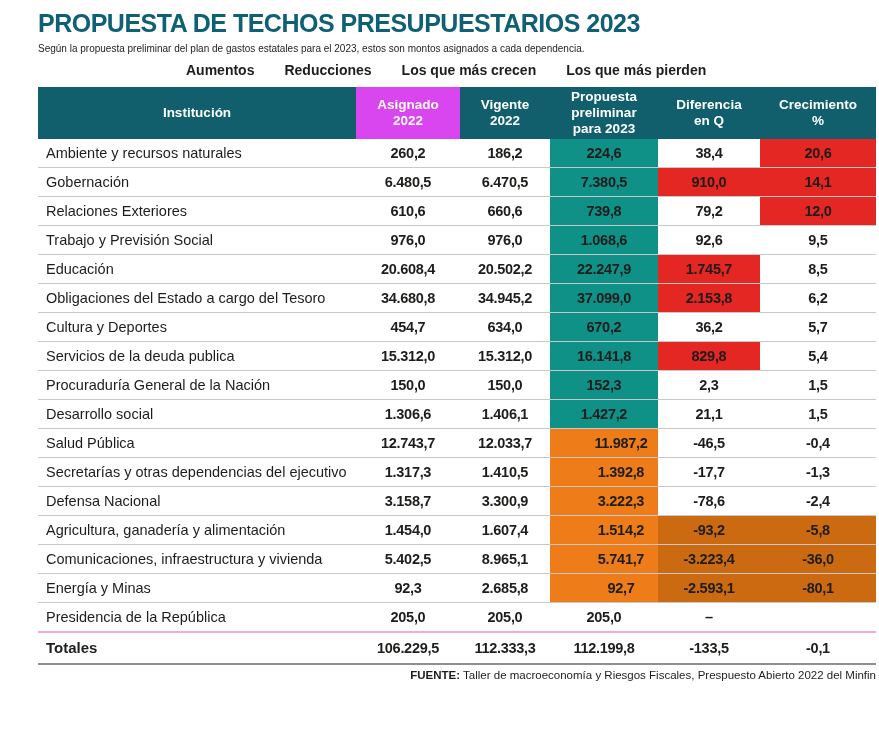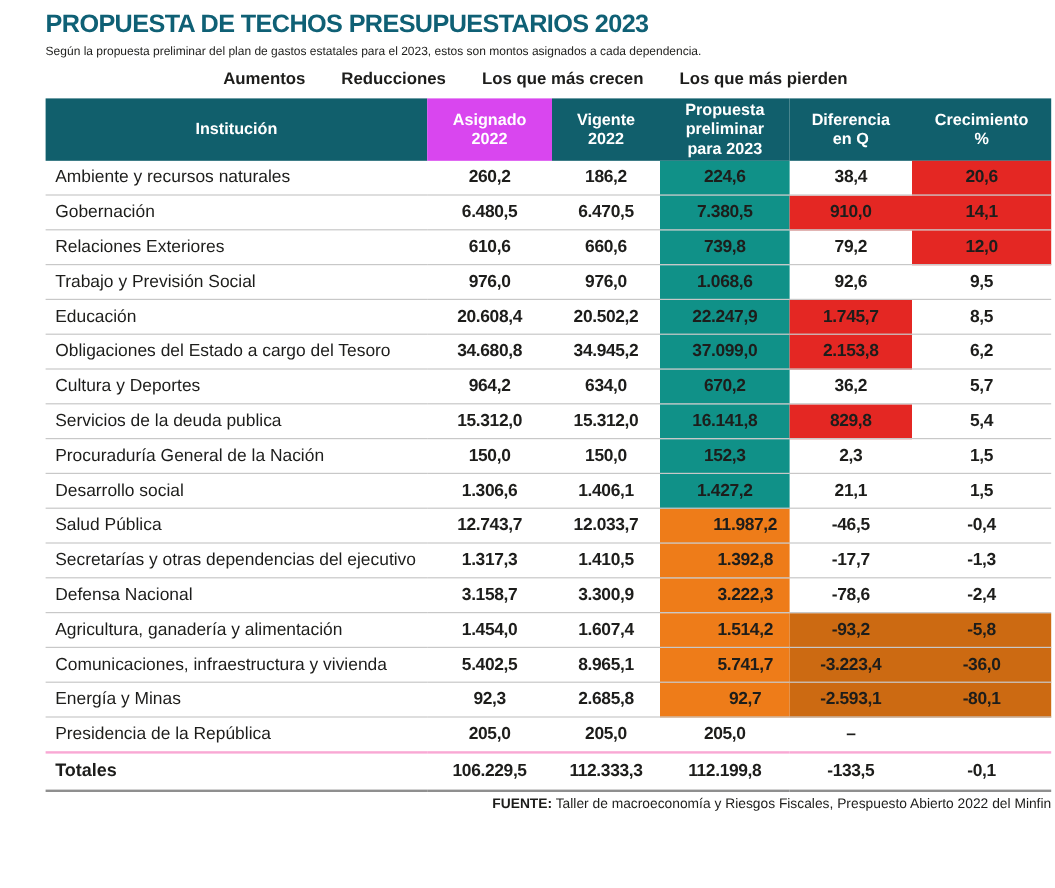--- a/index.html
+++ b/index.html
@@ -1,21 +1,21 @@
 <!DOCTYPE html>
 <html><head>
 <meta charset="utf-8">
 <style>
   * { margin: 0; padding: 0; box-sizing: border-box; }
   html, body { width: 879px; height: 740px; background: #ffffff; overflow: hidden; }
   body { font-family: "Liberation Sans", sans-serif; color: #1d1d1b; }
   .page { padding: 7px 0 0 38px; width: 879px; }
 
   .title {
-    font-size: 21px; font-weight: bold; letter-spacing: -0.5px;
+    font-size: 25px; font-weight: bold; letter-spacing: -0.5px;
     color: #0f6075; margin-top: 2px;
   }
   .subtitle { font-size: 10px; margin-top: 5px; color: #1d1d1b; }
 
   .legend {
     display: flex; gap: 30px; margin: 8px 0 9px 148px;
     font-size: 14px; font-weight: bold;
   }
 
   table { border-collapse: collapse; table-layout: fixed; width: 838px; }
@@ -139,21 +139,21 @@
         <tr>
           <td class="name">Obligaciones del Estado a cargo del Tesoro</td>
           <td class="num">34.680,8</td>
           <td class="num">34.945,2</td>
           <td class="num hl-aumentos">37.099,0</td>
           <td class="num hl-mas_crecen">2.153,8</td>
           <td class="num">6,2</td>
         </tr>
         <tr>
           <td class="name">Cultura y Deportes</td>
-          <td class="num">964,2</td>
+          <td class="num">454,7</td>
           <td class="num">634,0</td>
           <td class="num hl-aumentos">670,2</td>
           <td class="num">36,2</td>
           <td class="num">5,7</td>
         </tr>
         <tr>
           <td class="name">Servicios de la deuda publica</td>
           <td class="num">15.312,0</td>
           <td class="num">15.312,0</td>
           <td class="num hl-aumentos">16.141,8</td>

